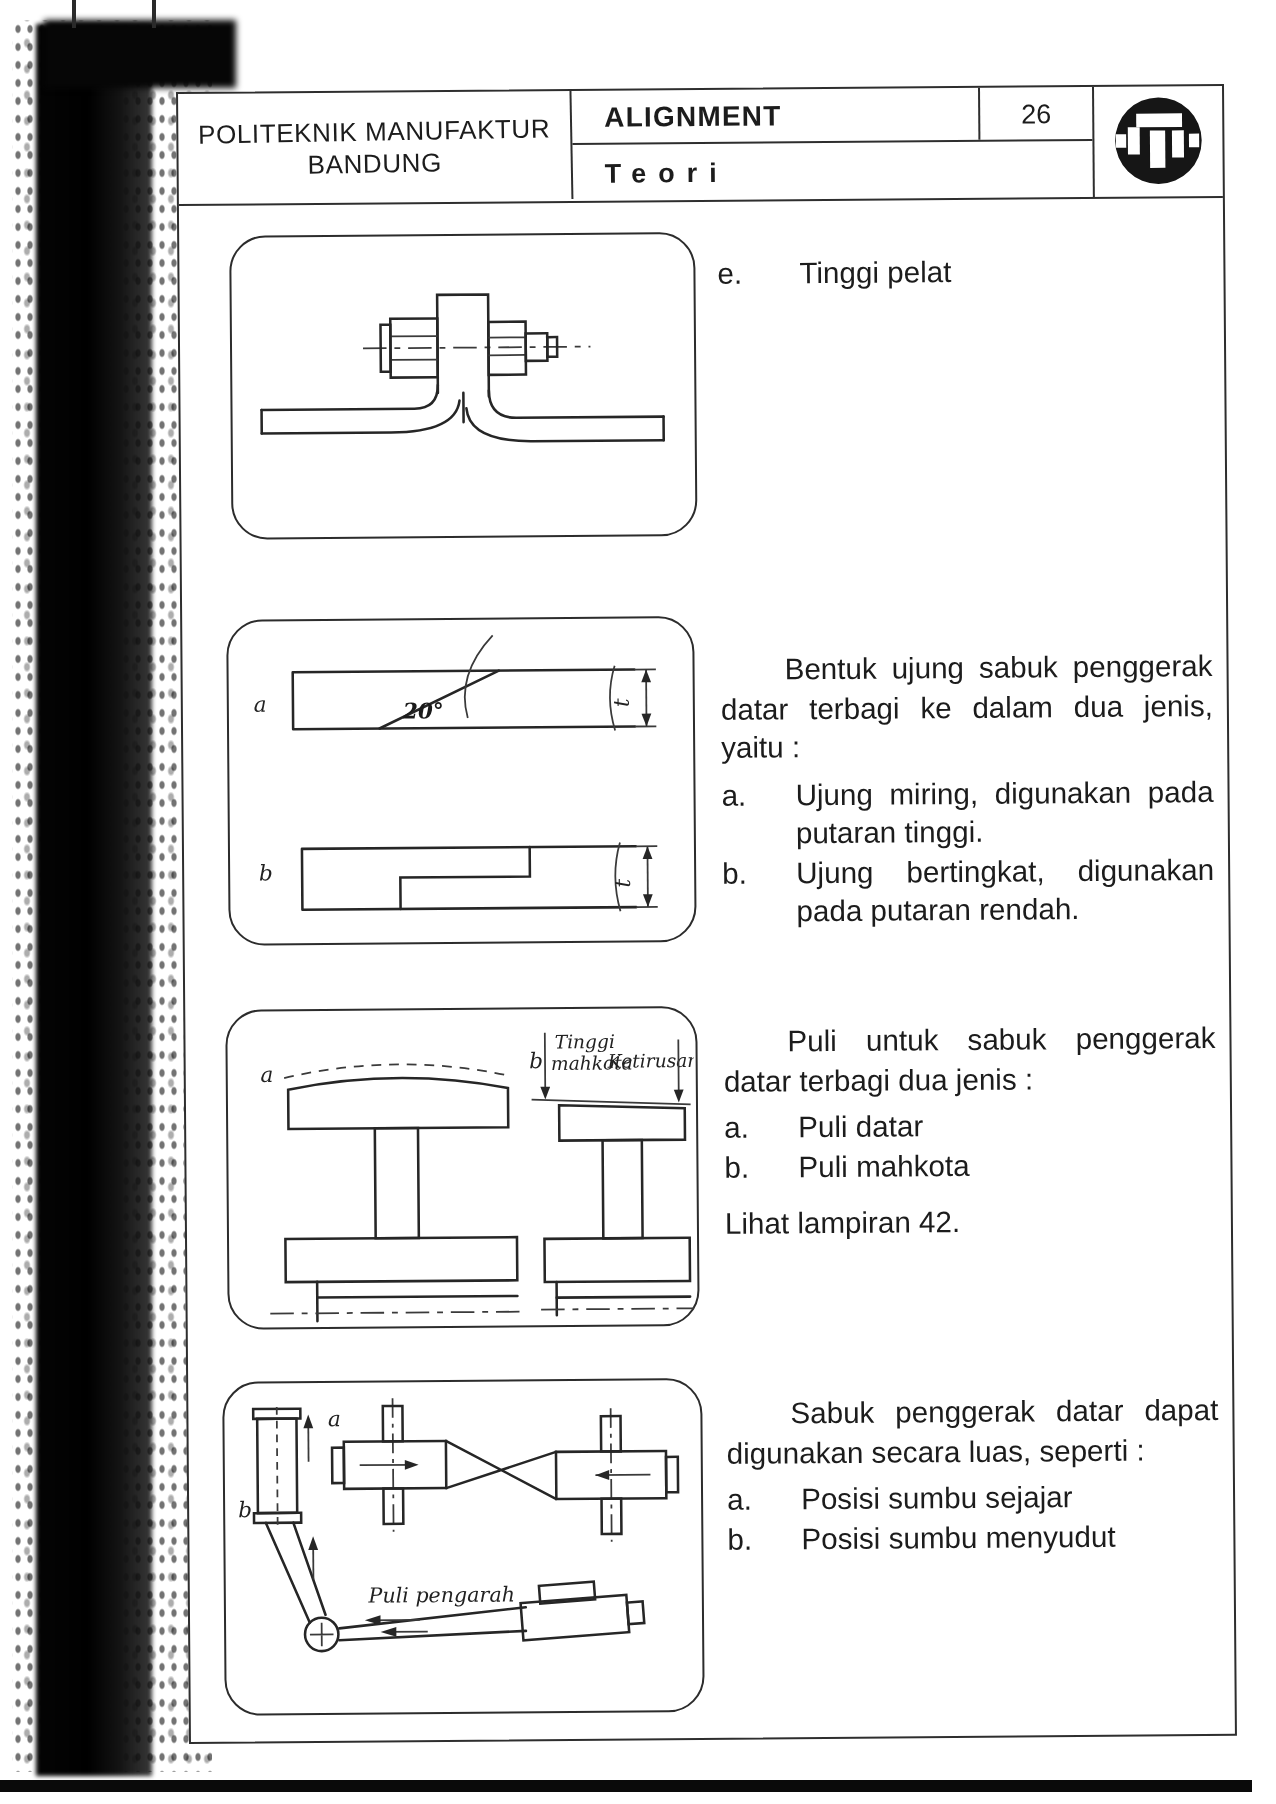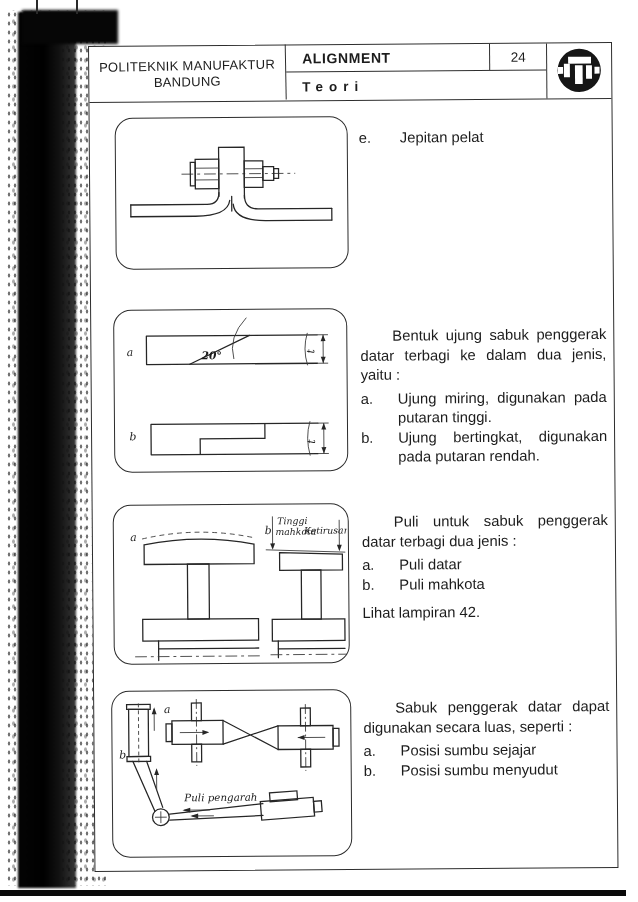--- a/index.html
+++ b/index.html
@@ -81,21 +81,21 @@
 <div class="sheet">
 
   <div class="hdr">
     <div class="hdr-inst">
       <span>POLITEKNIK MANUFAKTUR</span>
       <span>BANDUNG</span>
     </div>
     <div class="hdr-mid">
       <div class="hdr-mid-top">
         <div class="hdr-title">ALIGNMENT</div>
-        <div class="hdr-page">24</div>
+        <div class="hdr-page">26</div>
       </div>
       <div class="hdr-mid-bot">Teori</div>
     </div>
     <div class="hdr-logo">
       <svg width="56" height="52" viewBox="0 0 66 60">
         <circle cx="33" cy="29" r="25.5" fill="#161616"></circle>
         <rect x="20" y="13" width="27" height="8" fill="#fff"></rect>
         <rect x="28" y="23" width="9" height="22" fill="#fff"></rect>
         <rect x="15" y="21" width="7" height="16" fill="#fff"></rect>
         <rect x="41" y="23" width="7" height="16" fill="#fff"></rect>
@@ -228,21 +228,21 @@
         <rect class="ln" x="160" y="103" width="28" height="9"></rect>
         <rect class="ln" x="204" y="115" width="8" height="11"></rect>
       </g>
       <text class="fig-small" x="72" y="112" style="font-size:10.5px">Puli pengarah</text>
     </svg>
   </div>
 
   <div class="txt" style="top:84px;">
     <div class="item-line">
       <span class="li-label">e.</span>
-      <span>Jepitan pelat</span>
+      <span>Tinggi pelat</span>
     </div>
   </div>
 
   <div class="txt" style="top:282px;">
     <p class="para">Bentuk ujung sabuk penggerak datar terbagi ke dalam dua jenis, yaitu :</p>
     <div class="li">
       <span class="li-label">a.</span>
       <span class="li-text">Ujung miring, digunakan pada putaran tinggi.</span>
     </div>
     <div class="li">

